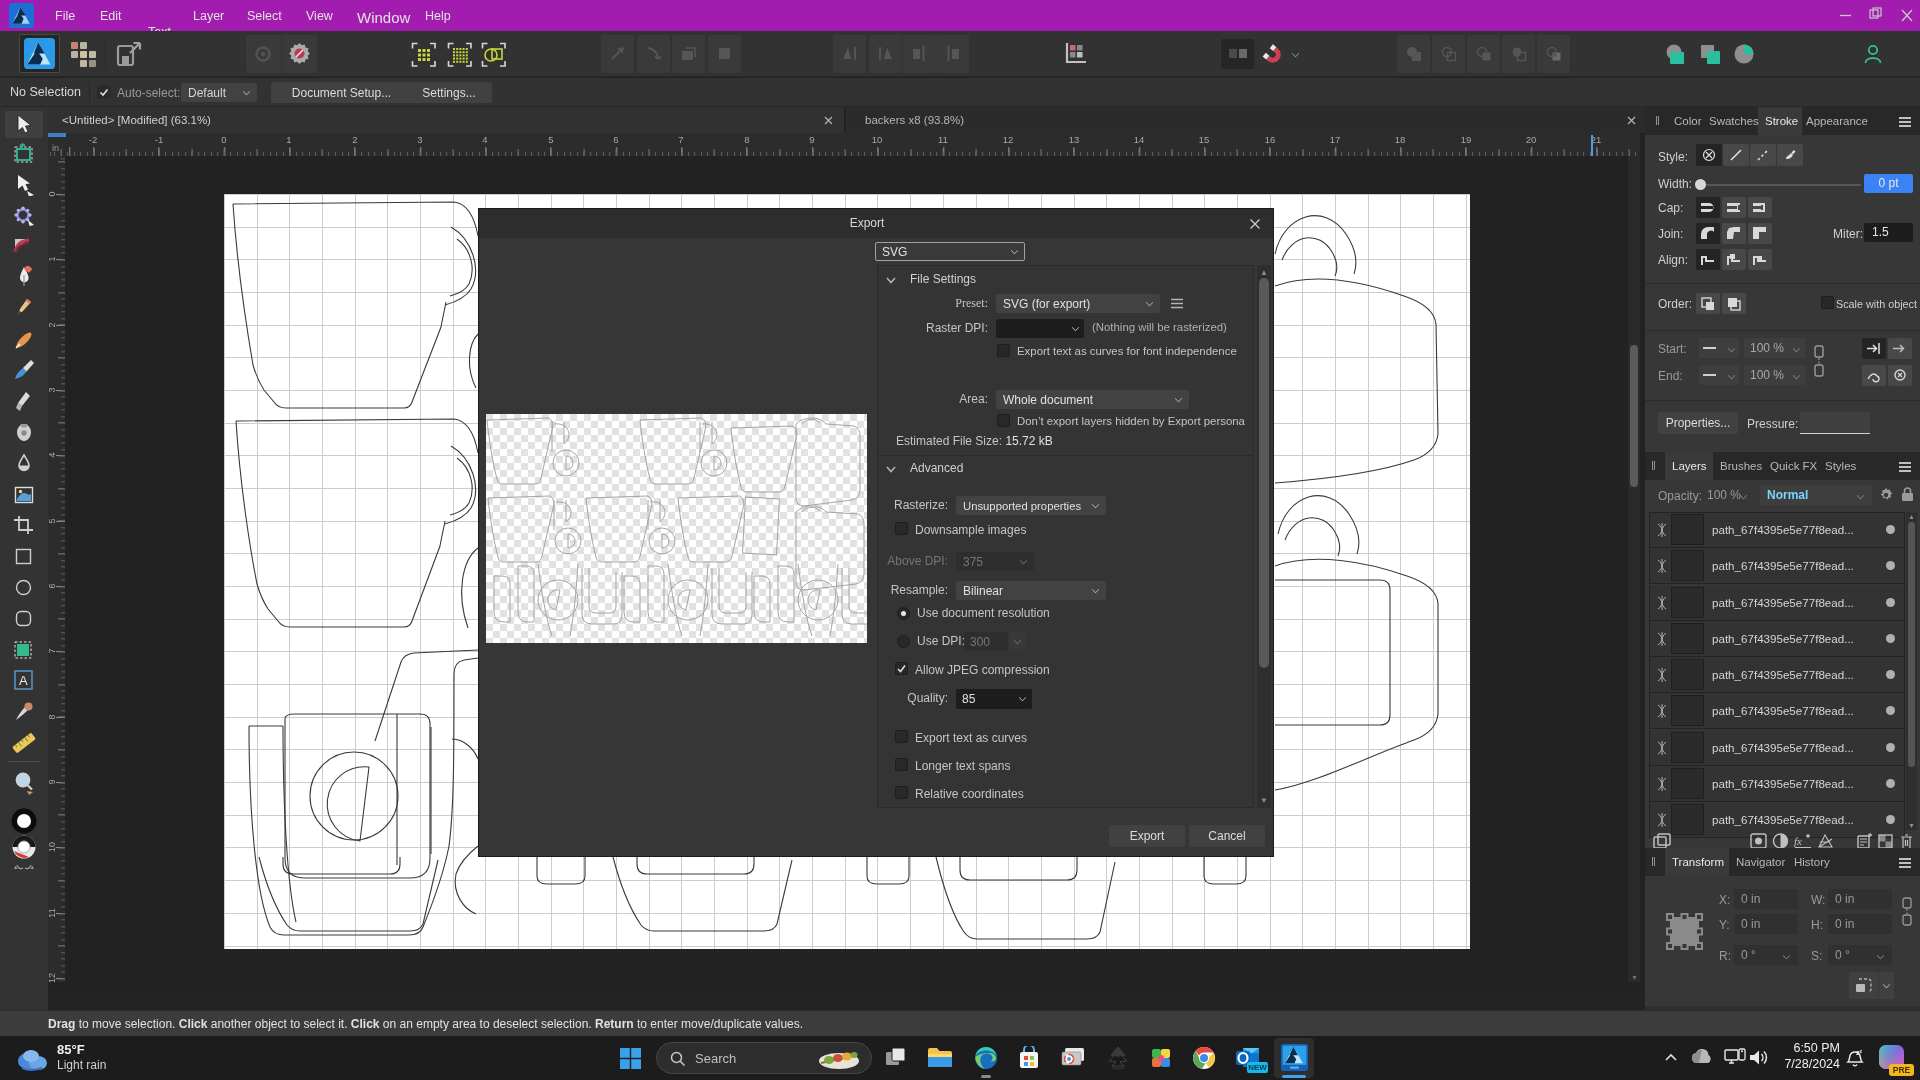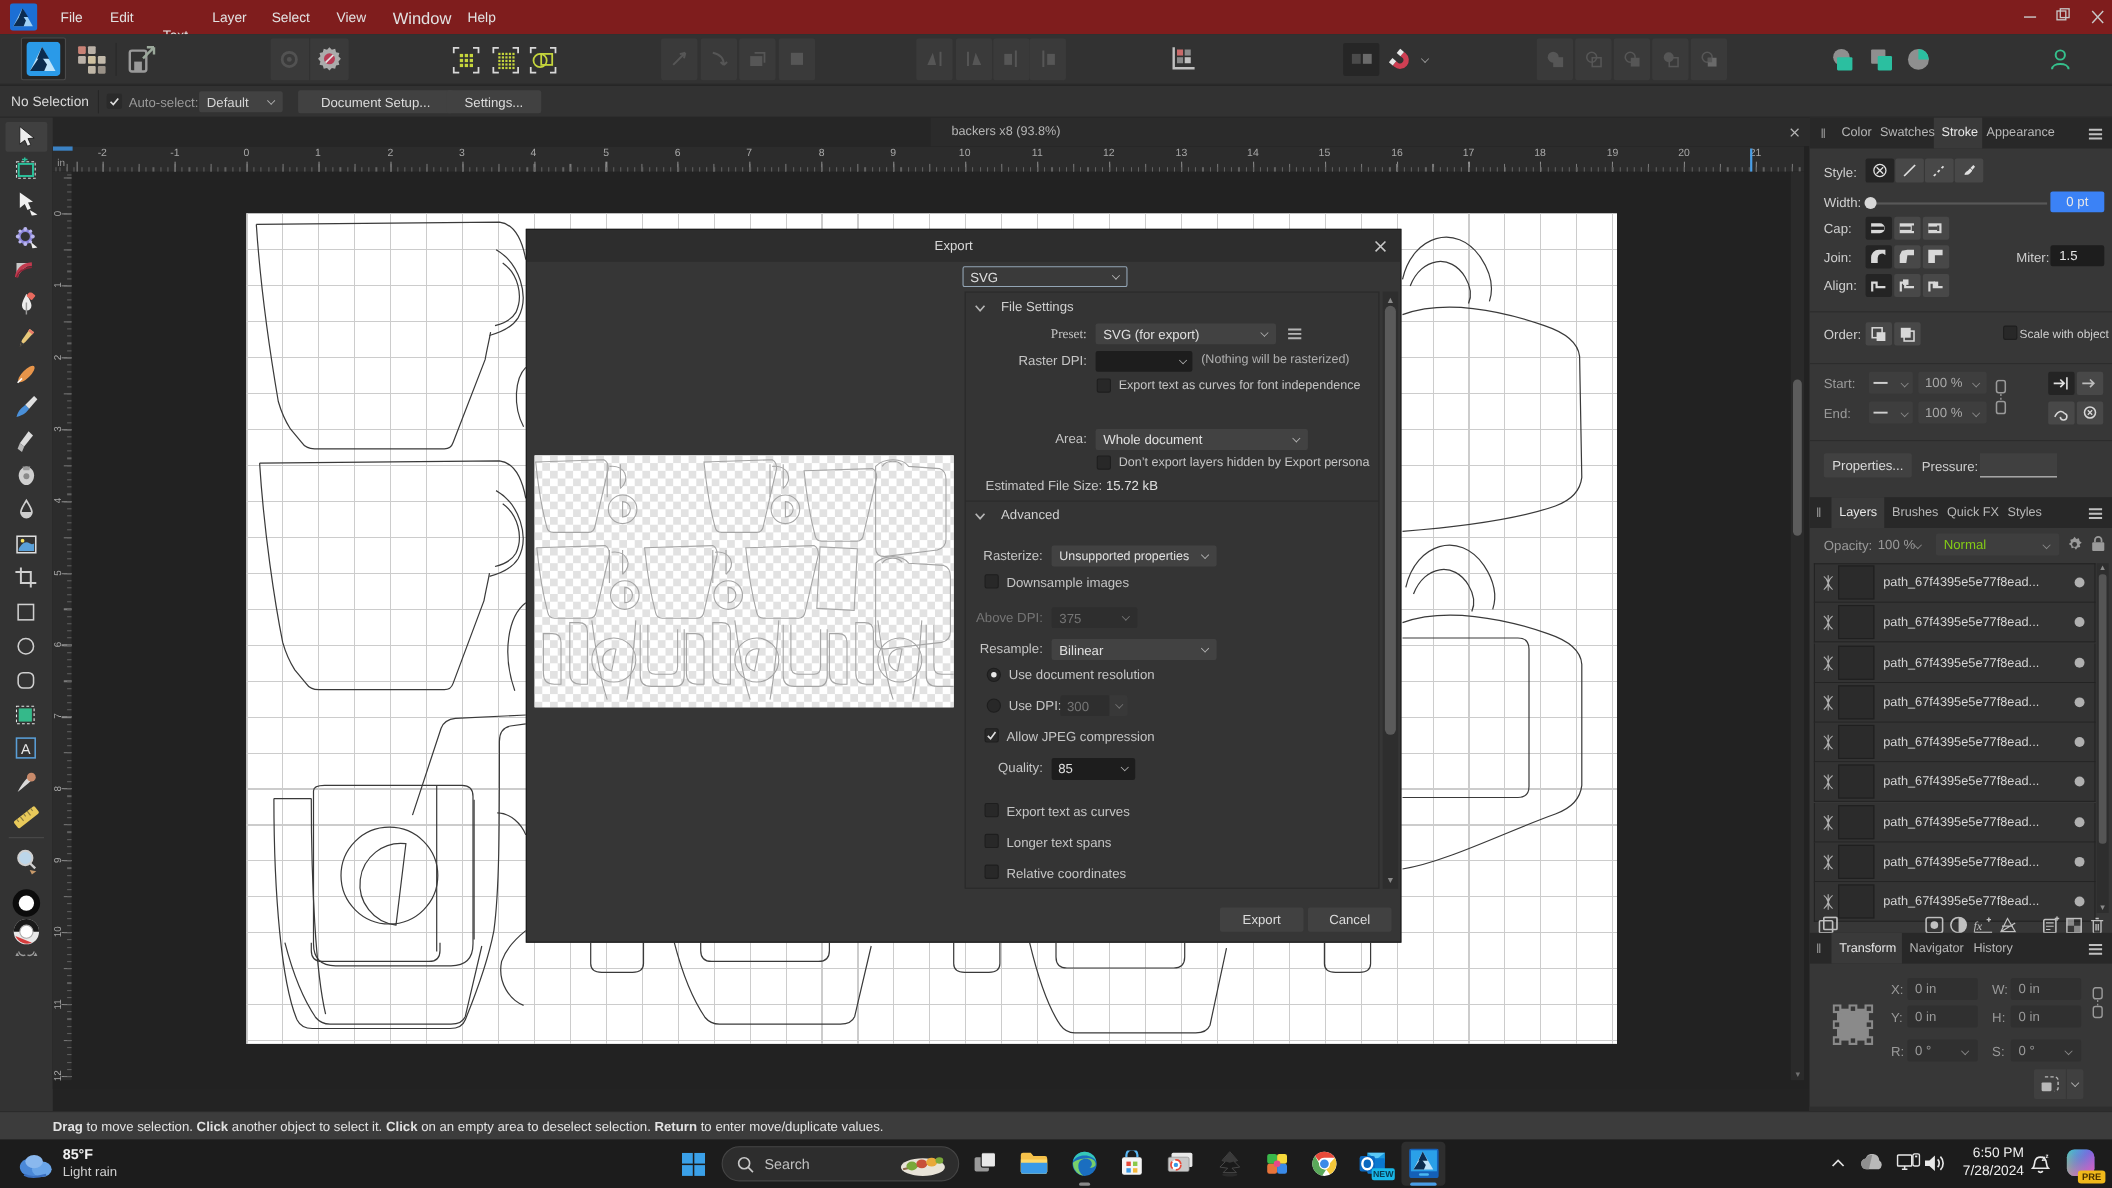--- a/index.html
+++ b/index.html
@@ -9,21 +9,21 @@
   .dim { color:#9a9a9a; }
   .chev { display:inline-block; width:7px; height:7px; border-right:1.5px solid #b5b5b5; border-bottom:1.5px solid #b5b5b5; transform:rotate(45deg) scale(.75); }
   .dd { background:#424242; border-radius:2px; display:flex; align-items:center; justify-content:space-between; padding:0 7px; height:19px; color:#d5d5d5; }
   .cb { width:13px; height:13px; background:#282828; border:1px solid #1e1e1e; border-radius:2px; display:inline-block; flex:none; }
   .btn { background:#414141; border-radius:2px; display:flex; align-items:center; justify-content:center; color:#dcdcdc; }
   .toolbtn { position:absolute; width:33px; height:38px; background:#3a3a3a; border-radius:2px; top:4px; }
 </style>
 </head>
 <body>
 
-<div class="abs" style="left:0;top:0;width:1920px;height:31px;background:#7f1d1d;">
+<div class="abs" style="left:0;top:0;width:1920px;height:31px;background:#a21caf;">
   <svg class="abs" style="left:9px;top:3px" width="25" height="25" viewBox="0 0 24 24">
     <rect x="0" y="0" width="24" height="24" rx="3" fill="#1c6fd4"></rect>
     <path d="M11 4 L20 20 L3 20 Z" fill="#9fd1f5"></path>
     <path d="M11 4 L16 12 L8 12 Z" fill="#0c2c4f"></path>
     <path d="M3 20 L10 9 L14 15 L12 20 Z" fill="#0c2c4f"></path>
   </svg>
 <div class="abs" style="left:55px;top:9px;color:#e2e2e2;font-size:12.5px;">File</div>
     <div class="abs" style="left:100px;top:9px;color:#e2e2e2;font-size:12.5px;">Edit</div>
     <div class="abs" style="left:148px;top:9px;color:#e2e2e2;font-size:12.5px;margin-top:16px;">Text</div>
     <div class="abs" style="left:193px;top:9px;color:#e2e2e2;font-size:12.5px;">Layer</div>
@@ -234,20 +234,26 @@
   <div class="abs dim" style="left:117px;top:8px;">Auto-select:</div>
   <div class="dd abs" style="left:181px;top:5px;width:76px;">
       <span>Default</span>
       <span class="chev" style="margin-top:-3px"></span>
     </div>
   <div class="btn abs" style="left:271px;top:4px;width:141px;height:21px;">Document Setup...</div>
   <div class="btn abs" style="left:406px;top:4px;width:86px;height:21px;">Settings...</div>
 </div>
 
 <div class="abs" style="left:48px;top:107px;width:1597px;height:26px;background:#262626;">
+  <div class="abs" style="left:0;top:0;width:797px;height:26px;background:#313131;border-right:1px solid #1f1f1f;">
+    <div class="abs" style="left:14px;top:7px;color:#d0d0d0;font-size:11.5px;">&lt;Untitled&gt; [Modified] (63.1%)</div>
+    <svg class="abs" style="right:10px;top:8px" width="11" height="11">
+        <path d="M2 2 L9 9 M9 2 L2 9" stroke="#b5b5b5" stroke-width="1.2"></path>
+      </svg>
+  </div>
   <div class="abs" style="left:798px;top:0;width:799px;height:26px;background:#2b2b2b;">
     <div class="abs" style="left:19px;top:7px;color:#b5b5b5;font-size:11.5px;">backers x8 (93.8%)</div>
     <svg class="abs" style="right:8px;top:8px" width="11" height="11">
         <path d="M2 2 L9 9 M9 2 L2 9" stroke="#b5b5b5" stroke-width="1.2"></path>
       </svg>
   </div>
 </div>
 
 <div class="abs" style="left:0;top:107px;width:48px;height:903px;background:#333333;">
   <div class="abs" style="left:5px;top:4px;width:38px;height:27px;background:#404040;border-radius:2px;"></div>
@@ -821,21 +827,21 @@
     <div class="abs" style="left:75px;top:8px;color:#b8b8b8;font-size:11.5px;">Brushes</div>
     <div class="abs" style="left:125px;top:8px;color:#b8b8b8;font-size:11.5px;">Quick FX</div>
     <div class="abs" style="left:180px;top:8px;color:#b8b8b8;font-size:11.5px;">Styles</div>
     <svg class="abs" style="right:8px;top:9px" width="14" height="12">
         <path d="M1 2 h12 M1 6 h12 M1 10 h12" stroke="#c0c0c0" stroke-width="1.8"></path>
       </svg>
   </div>
   <div class="abs dim" style="left:13px;top:382px;">Opacity:</div>
   <div class="abs" style="left:58px;top:378px;width:48px;height:20px;color:#9a9a9a;padding:3px 4px;">100 %</div>
   <span class="chev abs" style="left:95px;top:385px;border-color:#8a8a8a;"></span>
-  <div class="abs" style="left:115px;top:378px;width:112px;height:20px;background:#3e3e3e;border-radius:2px;color:#84cc16;padding:3px 7px;">Normal</div>
+  <div class="abs" style="left:115px;top:378px;width:112px;height:20px;background:#3e3e3e;border-radius:2px;color:#7dd3fc;padding:3px 7px;font-weight:bold;">Normal</div>
   <span class="chev abs" style="left:212px;top:385px;border-color:#8a8a8a;"></span>
   <svg class="abs" style="left:233px;top:380px" width="16" height="16">
       <path d="M8 1 l1.5 2 2.4-.6 .6 2.4 2 1.5 -2 1.5 .6 2.4 -2.4 .6 -1.5 2 -1.5-2 -2.4 .6 -.6-2.4 -2-1.5 2-1.5 -.6-2.4 2.4-.6 Z" fill="#9a9a9a"></path>
       <circle cx="8" cy="8" r="2.2" fill="#373737"></circle>
     </svg>
   <svg class="abs" style="left:256px;top:379px" width="14" height="17">
       <rect x="1" y="7" width="11" height="8" rx="1" fill="#9a9a9a"></rect>
       <path d="M3.5 7 V5 a3 3 0 0 1 6 0 V7" stroke="#9a9a9a" stroke-width="1.6" fill="none"></path>
     </svg>
 

